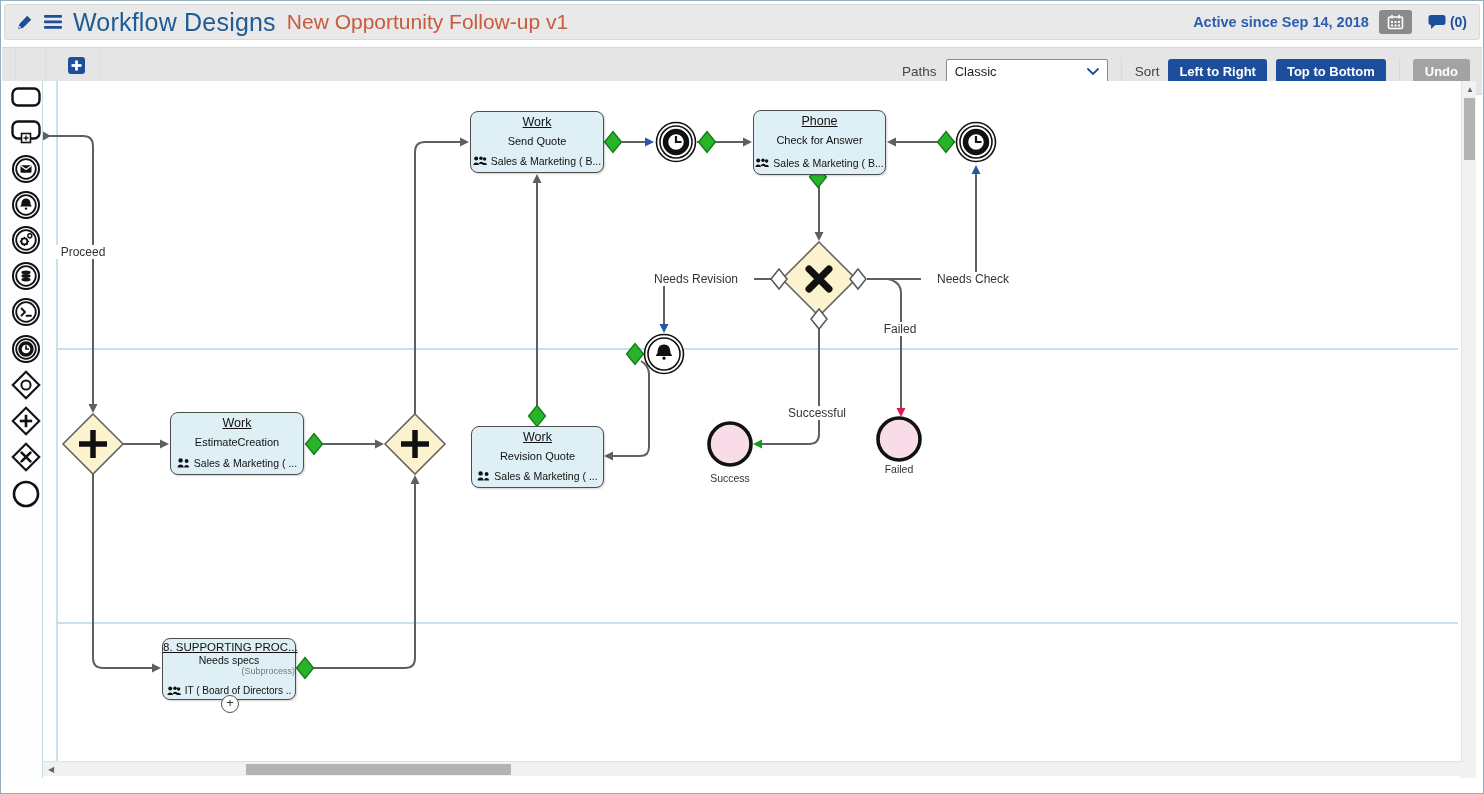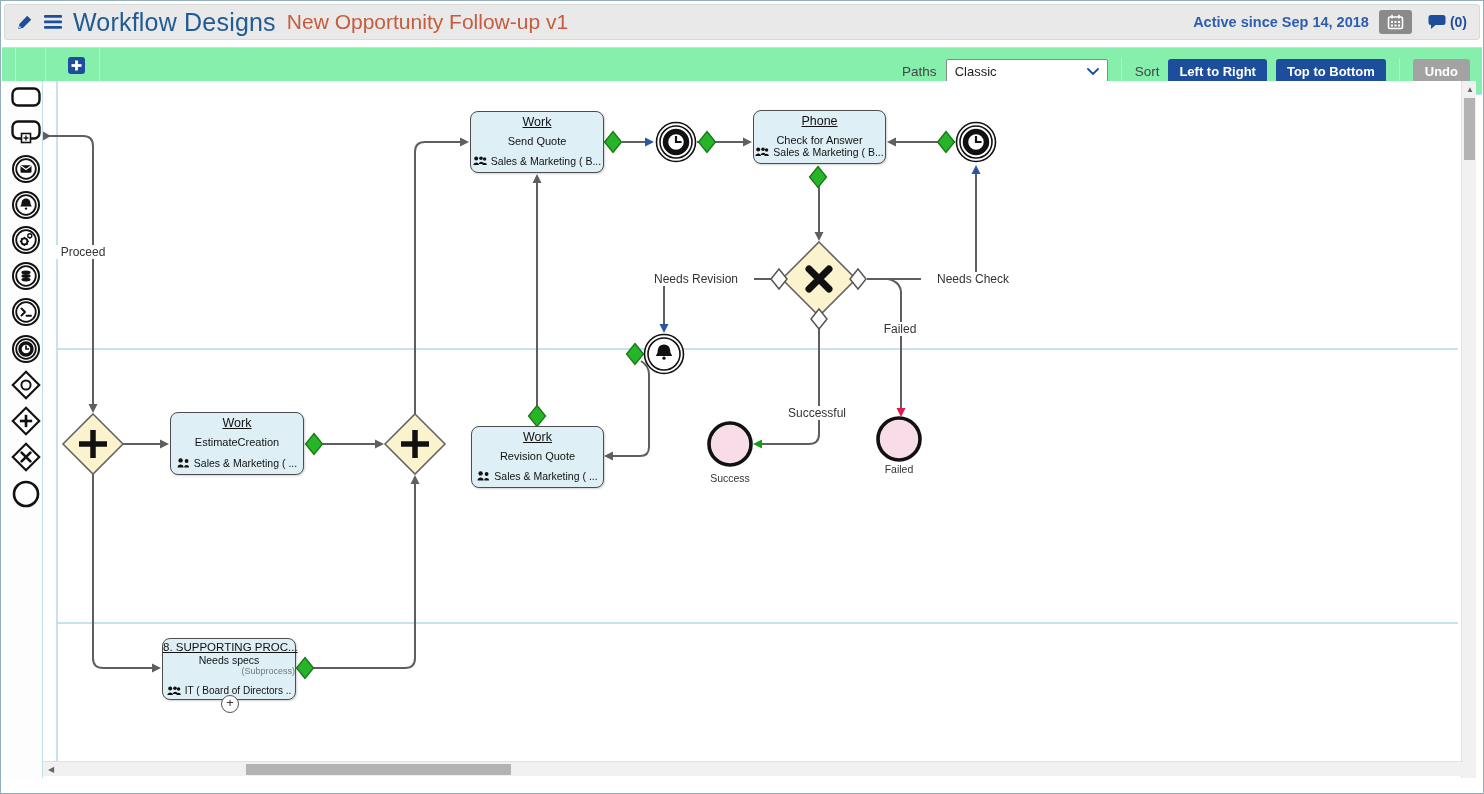--- a/index.html
+++ b/index.html
@@ -12,21 +12,21 @@
     border:1px solid #d9d9d9; border-radius:3px; display:flex; align-items:center; padding:0 12px; gap:11px; }
   .hdr-title { font-size:25px; color:#1f5b94; font-weight:500; letter-spacing:.2px; }
   .hdr-sub { font-size:21px; color:#c65b3d; font-weight:500; }
   #hdr-right { margin-left:auto; display:flex; align-items:center; gap:10px; }
   .active-since { font-size:14.5px; font-weight:700; color:#2d5db0; }
   .cal-btn { width:33px; height:24px; background:#8a8a8a; border:none; border-radius:3px;
     display:flex; align-items:center; justify-content:center; cursor:pointer; }
   .comment-wrap { display:flex; align-items:center; gap:4px; font-size:14px; font-weight:700; color:#1d4e9b; margin-left:6px; }
 
   
-  #toolbar { position:absolute; left:1px; top:46px; right:1px; height:48px; background:#86efac;
+  #toolbar { position:absolute; left:1px; top:46px; right:1px; height:48px; background:#e5e5e5;
     border-top:1px solid #c2dfe8; border-bottom:1px solid #c2dfe8; }
   .tb-sep { position:absolute; top:0; bottom:0; width:1px; background:#cde4ee; }
   .add-btn { position:absolute; left:66px; top:9px; width:17px; height:17px; background:#1d4e9b; border:none;
     border-radius:3px; color:#fff; display:flex; align-items:center; justify-content:center; cursor:pointer; }
   #tb-right { position:absolute; right:12px; top:0; height:100%; display:flex; align-items:center; gap:9px; }
   .tb-label { font-size:13.5px; color:#444; }
   .paths-select { width:162px; height:24px; background:#fff; border:1px solid #8a8a8a; border-radius:2px;
     display:flex; align-items:center; justify-content:space-between; padding:0 8px; font-size:13px; color:#222; cursor:pointer; }
   .tb-vr { width:1px; height:26px; background:#c9dde8; margin:0 4px; }
   .navy-btn { height:24px; padding:0 11px; background:#1d4e9b; color:#fff; border:none; border-radius:3px;
@@ -356,21 +356,21 @@
             <path d="M0.4,9 C0.4,5.6 6,5.6 6,9 Z"></path>
           <circle cx="8" cy="2.2" r="1.8"></circle>
             <path d="M5.8,8 C6.2,4.8 10.6,5 10.8,8 Z"></path>
           <circle cx="11.6" cy="3" r="1.7"></circle>
             <path d="M9.4,9 C9.4,6 13.8,6 13.8,9 Z"></path>
         </svg>
         <span>Sales &amp; Marketing ( B...</span>
       </div>
     </div>
 
-    <div class="node-box" style="left:710px; top:29px; width:133px; height:54px;">
+    <div class="node-box" style="left:710px; top:29px; width:133px; height:65px;">
       <div class="node-title">Phone</div>
       <div class="node-task">Check for Answer</div>
       <div class="node-assignee">
         <svg width="14" height="10" viewBox="0 0 14 10" fill="#111">
           <circle cx="3.2" cy="2.6" r="2"></circle>
             <path d="M0.4,9 C0.4,5.6 6,5.6 6,9 Z"></path>
           <circle cx="8" cy="2.2" r="1.8"></circle>
             <path d="M5.8,8 C6.2,4.8 10.6,5 10.8,8 Z"></path>
           <circle cx="11.6" cy="3" r="1.7"></circle>
             <path d="M9.4,9 C9.4,6 13.8,6 13.8,9 Z"></path>

